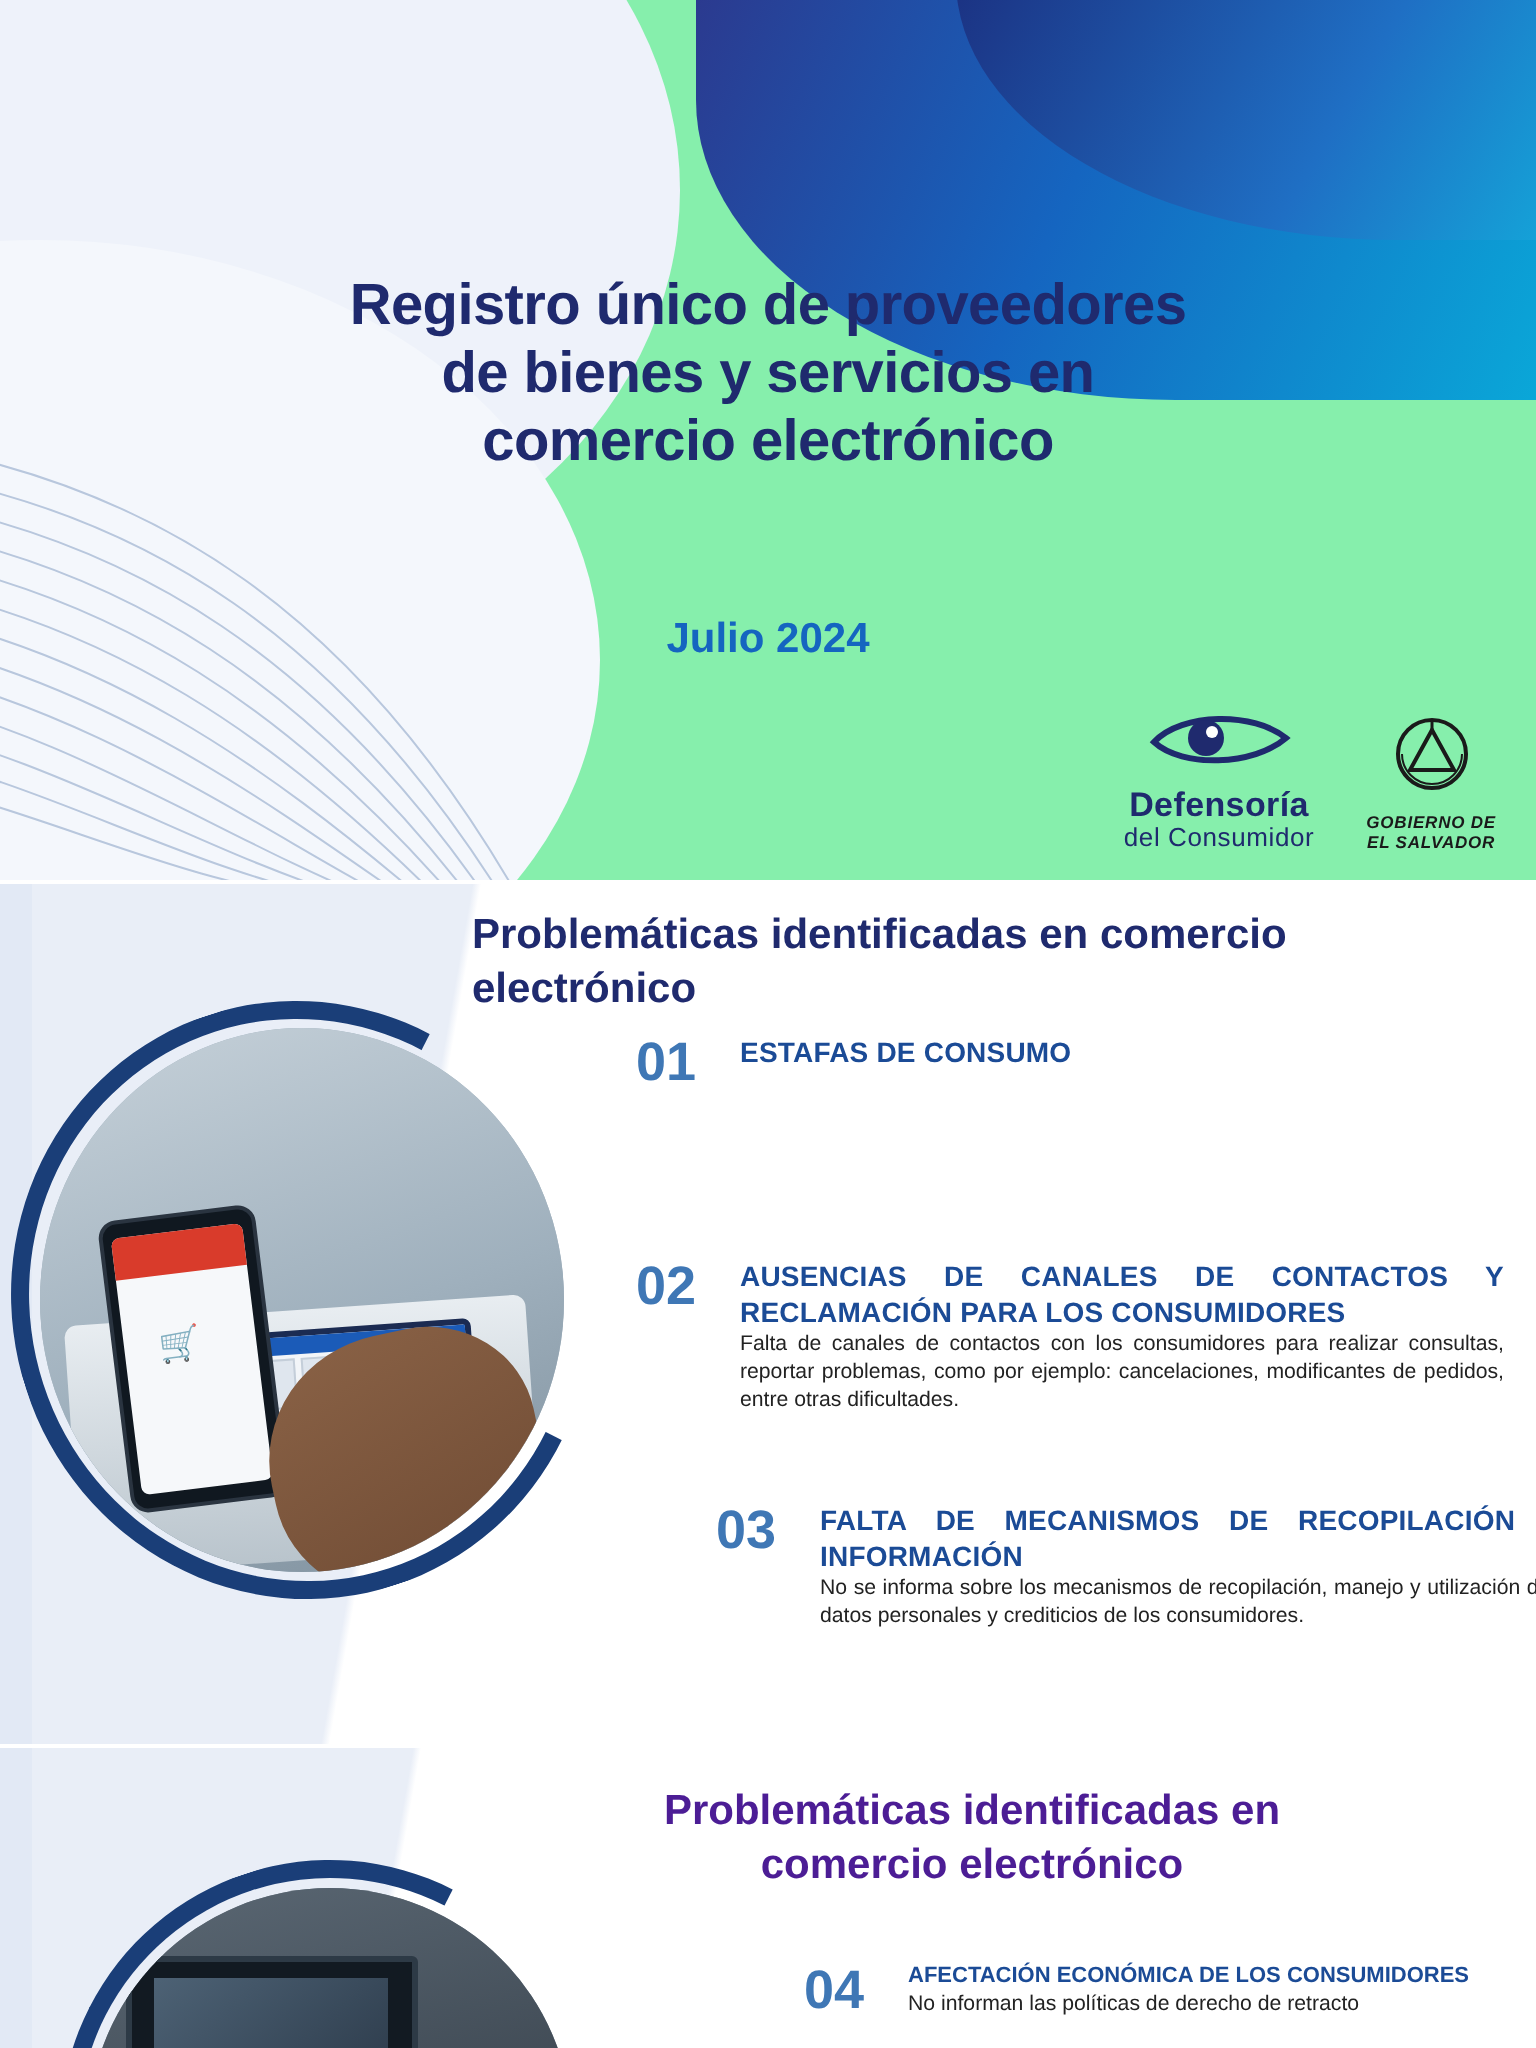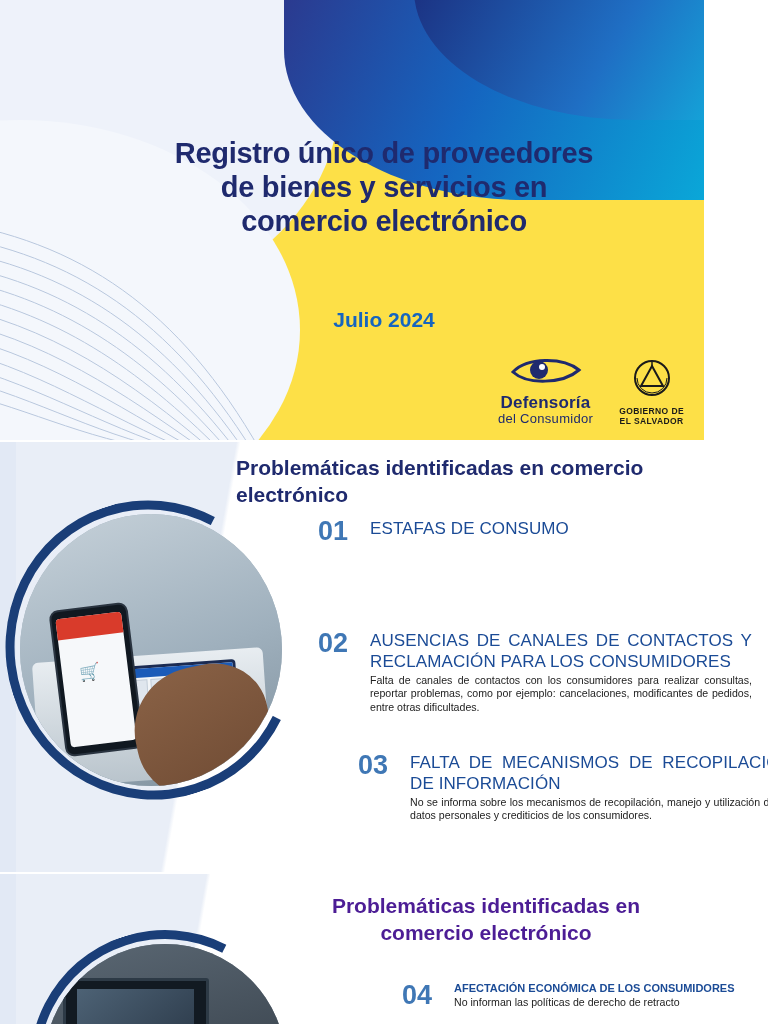--- a/index.html
+++ b/index.html
@@ -13,23 +13,23 @@
   .page {
     position: relative;
     width: 768px;
     height: 1024px;
     overflow: hidden;
   }
 
   
   .slide1 {
     position: relative;
-    width: 704px;
+    width: 768px;
     height: 440px;
-    background: #fde047;
+    background: #86efac;
     overflow: hidden;
   }
   .s1-bluewedge {
     position: absolute;
     top: 0; right: 0;
     width: 420px; height: 200px;
     background: linear-gradient(115deg, #2b3a8f 0%, #1565c0 45%, #0aa7d8 100%);
     border-bottom-left-radius: 240px 150px;
   }
   .s1-bluewedge2 {
@@ -81,21 +81,21 @@
     position: absolute;
     right: 20px; bottom: 14px;
     display: flex;
     align-items: flex-end;
     gap: 26px;
   }
   .logo-def { text-align: center; color: #1f2a6e; }
   .logo-def .eye { margin-bottom: 2px; }
   .logo-def .l1 { font-size: 17px; font-weight: bold; letter-spacing: .2px; }
   .logo-def .l2 { font-size: 13px; font-weight: normal; letter-spacing: .3px; margin-top: -2px;}
-  .logo-gob { text-align: center; color: #1a1a1a; }
+  .logo-gob { text-align: center; color: #1a1a1a; font-style: italic; }
   .logo-gob .l1 { font-size: 8.5px; font-weight: bold; letter-spacing: .4px; margin-top: 3px; }
   .logo-gob .l2 { font-size: 8.5px; font-weight: bold; letter-spacing: .4px; }
 
   
   .slide2 {
     position: relative;
     width: 768px;
     height: 432px;
     background: #ffffff;
     border-top: 2px solid #ffffff;
@@ -152,22 +152,22 @@
   .item .num {
     color: #3f77b5;
     font-size: 27px;
     font-weight: bold;
     line-height: 1;
     min-width: 40px;
   }
   .item .body { width: 382px; }
   .item .itit {
     color: #1b4b96;
-    font-size: 17px;
-    font-weight: normal;
+    font-size: 14px;
+    font-weight: bold;
     text-align: justify;
     letter-spacing: .1px;
     line-height: 1.25;
   }
   .item .itxt {
     color: #222;
     font-size: 10.6px;
     line-height: 1.3;
     text-align: justify;
     margin-top: 1px;

